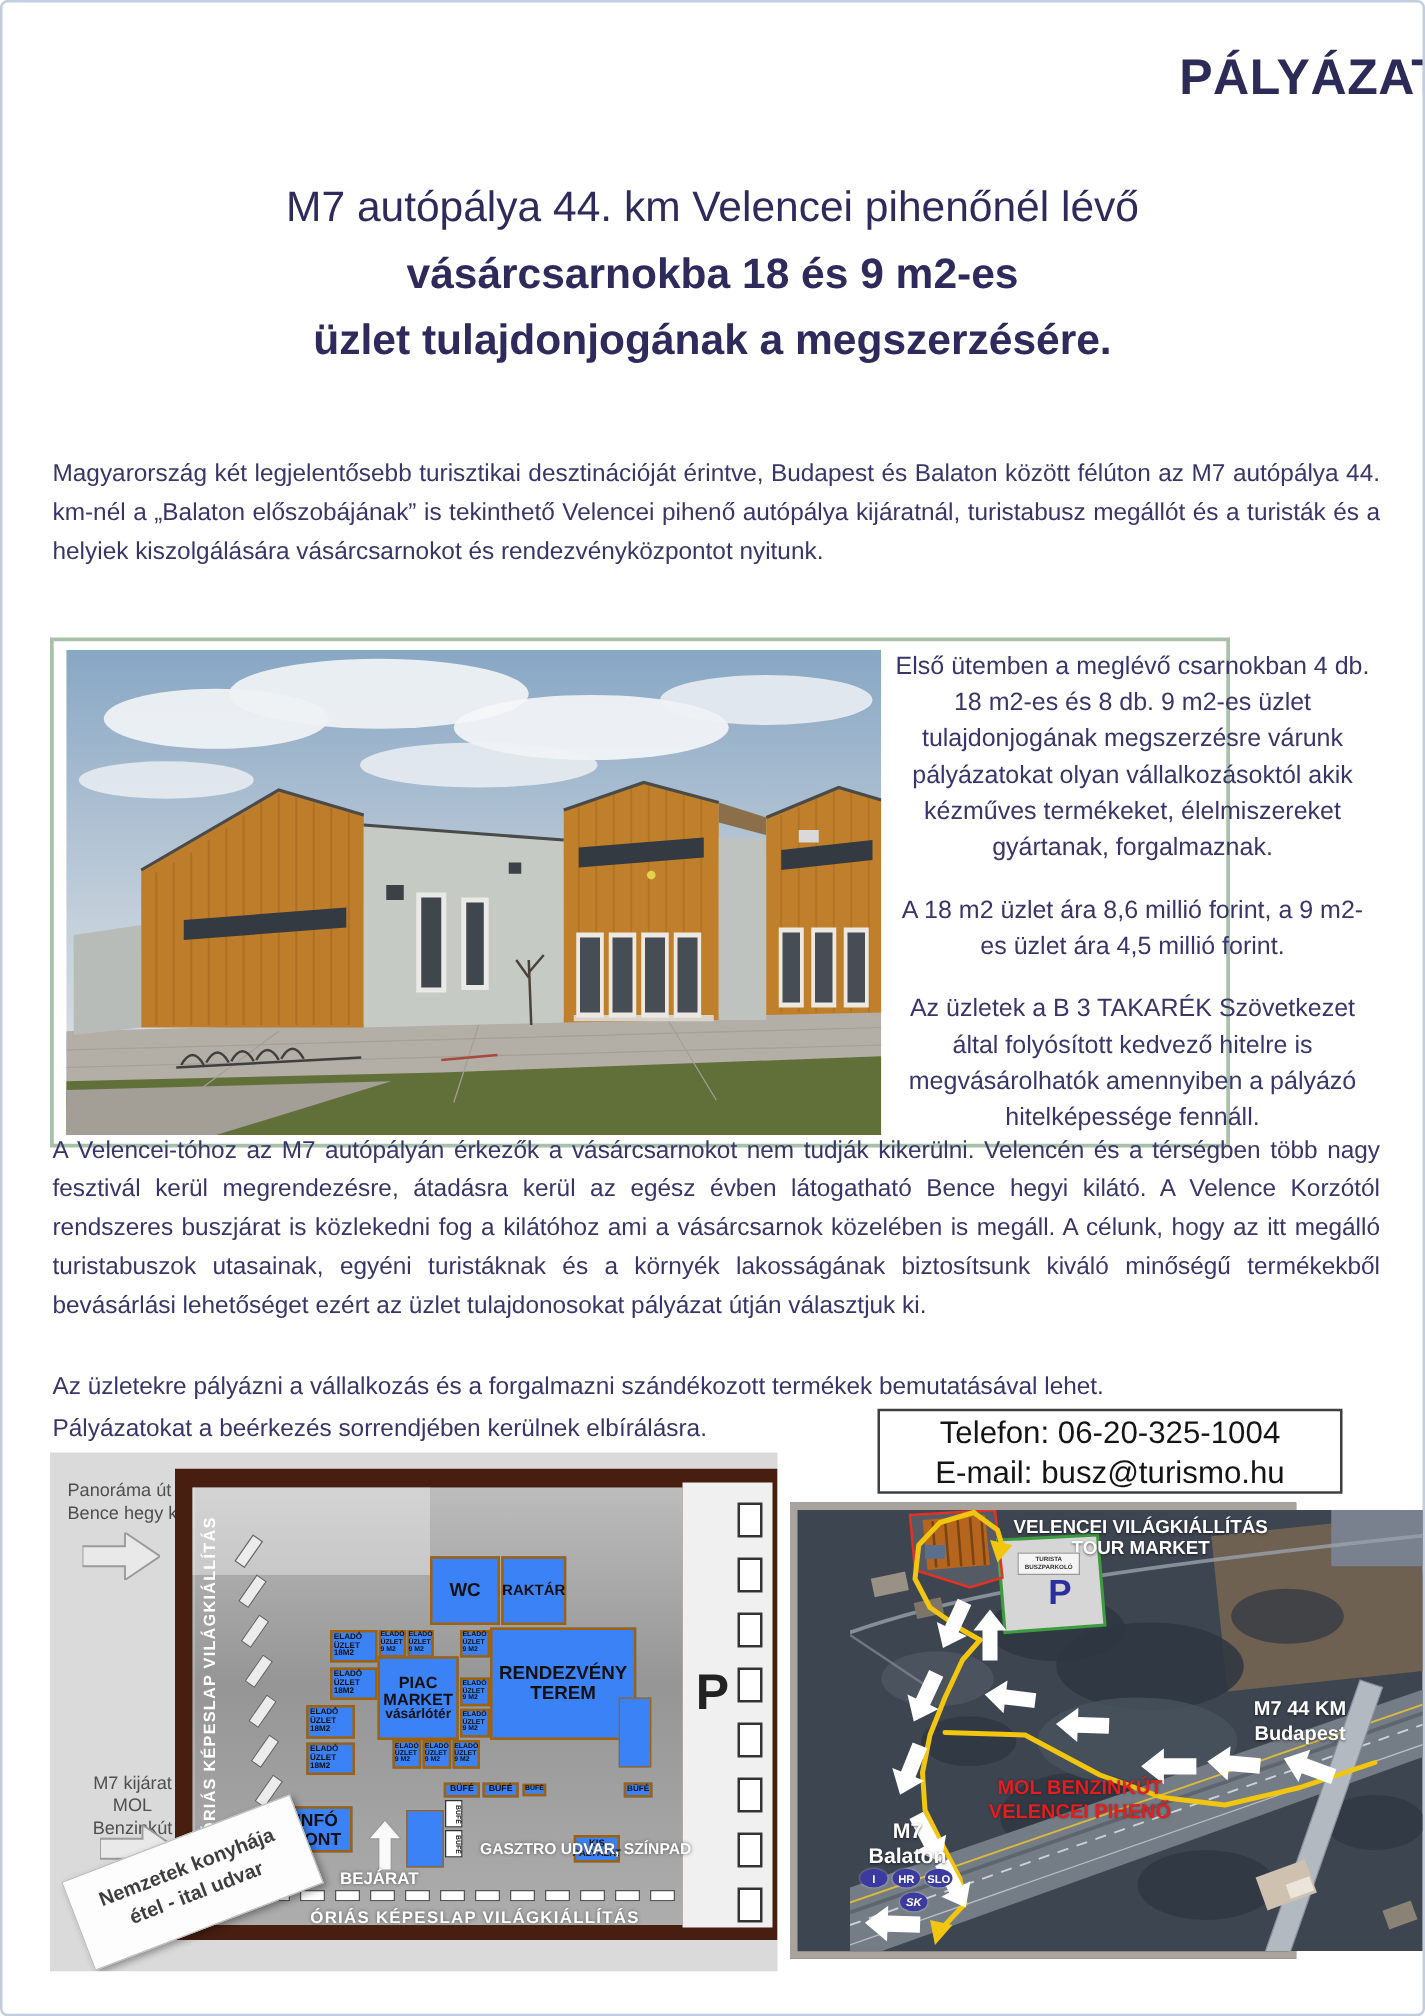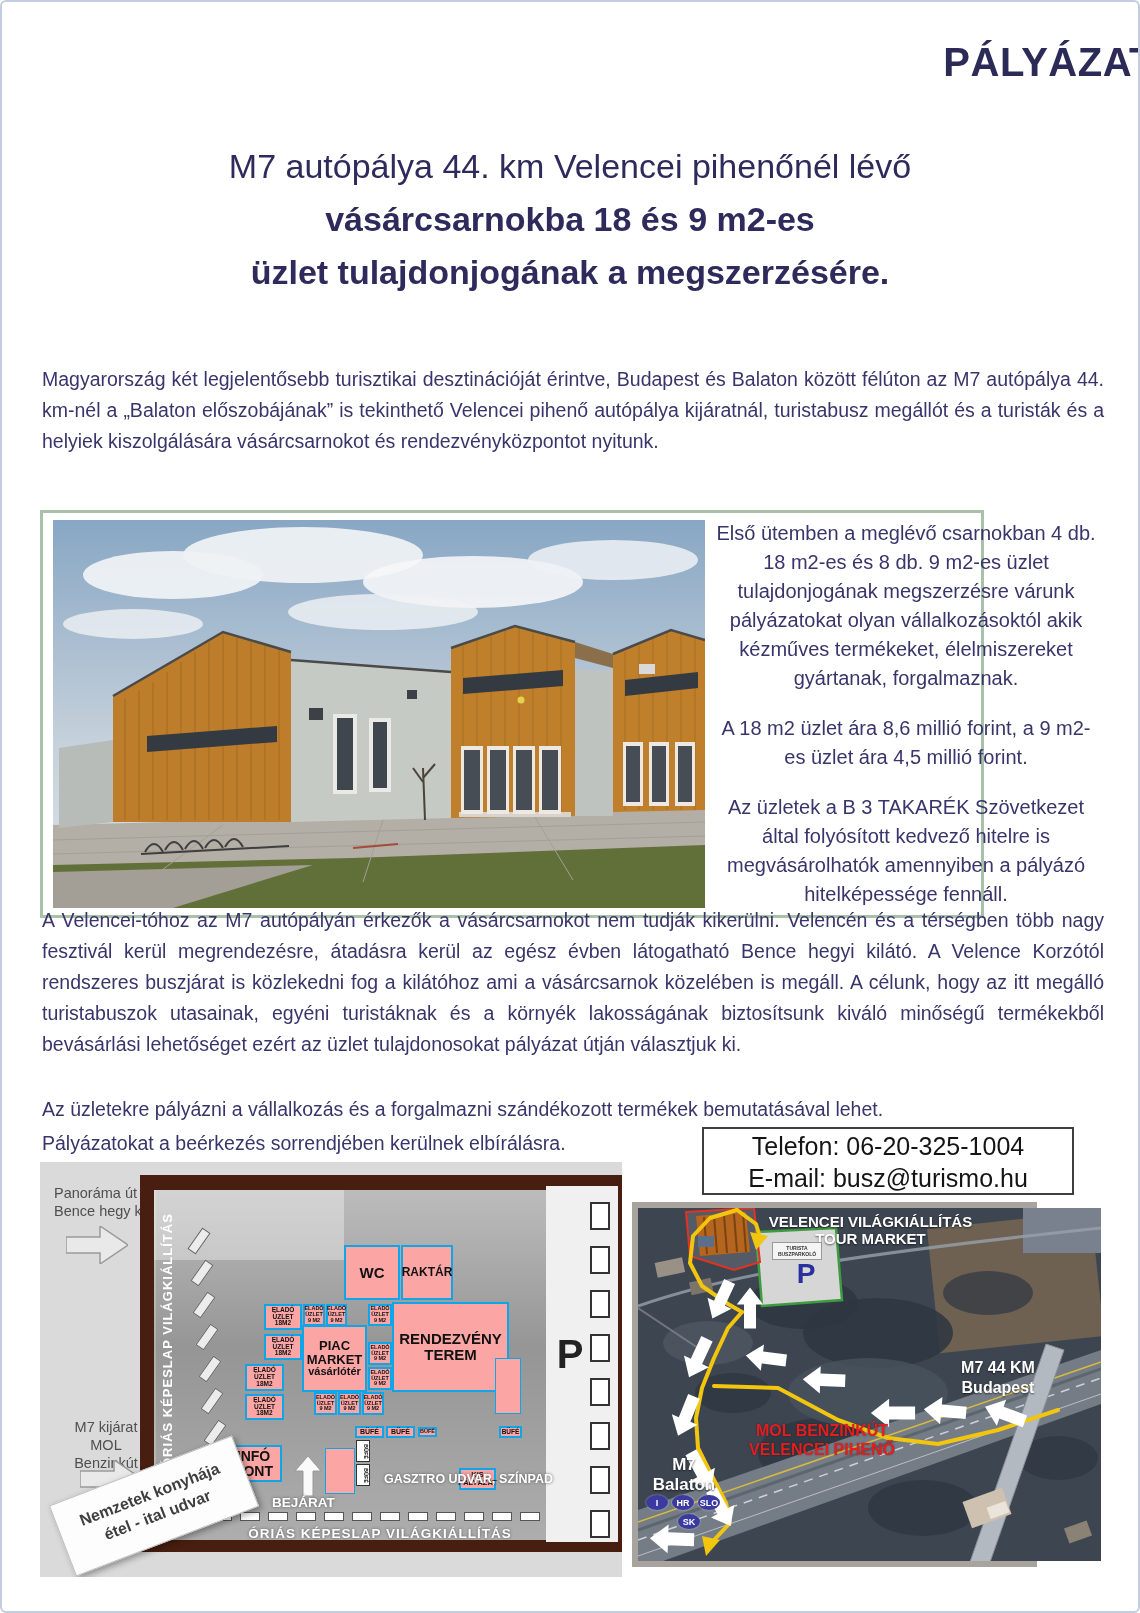--- a/index.html
+++ b/index.html
@@ -23,27 +23,27 @@
   .plan .glabel{position:absolute;color:#4f4f4f;font-size:14.5px;line-height:18px;}
   .maroon{position:absolute;left:100px;top:13px;width:482px;height:377px;background:#471e10;}
   .blueprint{position:absolute;left:114px;top:28px;width:392px;height:350px;background:#a2a2a2;
     background-image:linear-gradient(90deg,rgba(255,255,255,.22) 0 2px,transparent 2px 60px),linear-gradient(180deg,rgba(255,255,255,.28),rgba(0,0,0,.08) 45%,rgba(255,255,255,.12));}
   .bp-light{position:absolute;left:114px;top:28px;width:190px;height:70px;background:rgba(255,255,255,.35);}
   .pstrip{position:absolute;left:506px;top:24px;width:72px;height:356px;background:#f0f0f0;}
   .stall{position:absolute;left:44px;width:20px;height:28px;background:#fff;border:2px solid #333;box-sizing:border-box;}
   .pletter{position:absolute;left:4px;top:146px;width:40px;text-align:center;font-size:40px;font-weight:800;color:#222;}
   .vtext{position:absolute;left:120px;top:96px;height:210px;writing-mode:vertical-rl;transform:rotate(180deg);color:#fff;font-weight:700;font-size:13px;letter-spacing:1px;white-space:nowrap;}
   .dstand{position:absolute;width:24px;height:8px;background:#ececec;border:1px solid #666;transform:rotate(-55deg);}
-  .pbox{position:absolute;background:#fca5a5;border:2px solid #0ea5e9;box-sizing:border-box;color:#111;font-weight:700;display:flex;flex-direction:column;align-items:center;justify-content:center;text-align:center;line-height:1.05;}
+  .pbox{position:absolute;background:#3b82f6;border:2px solid #a16207;box-sizing:border-box;color:#111;font-weight:700;display:flex;flex-direction:column;align-items:center;justify-content:center;text-align:left;line-height:1.05;}
   .tstand{position:absolute;width:20px;height:9px;background:#fff;border:1px solid #555;box-sizing:border-box;}
   .wlabel{position:absolute;color:#fff;font-weight:700;text-shadow:0 0 3px #555;}
   .vbufe{position:absolute;width:14px;height:22px;background:#fff;border:1px solid #333;box-sizing:border-box;color:#111;font-size:5.5px;font-weight:700;writing-mode:vertical-rl;text-align:center;}
   .nemcard{position:absolute;left:16px;top:306px;width:196px;height:76px;background:#fdfdfd;border:1px solid #bbb;box-shadow:2px 3px 6px rgba(0,0,0,.35);transform:rotate(-21deg);text-align:center;color:#3e3e3e;font-weight:700;font-size:16px;line-height:22px;padding-top:14px;box-sizing:border-box;}
   
-  .aerial{position:absolute;left:630px;top:1200px;width:405px;height:365px;border:6px solid #a9a39d;box-sizing:border-box;background:#3d4551;}
+  .aerial{position:absolute;left:630px;top:1200px;width:405px;height:365px;border:6px solid #a9a39d;box-sizing:border-box;background:#3d4551;padding-left:42px;}
   .aerial-inner{position:relative;width:463px;height:353px;overflow:hidden;}
   .map-art{position:absolute;left:0;top:0;}
   .rm-label{position:absolute;color:#fff;font-weight:700;text-shadow:0 1px 2px rgba(0,0,0,.6);z-index:3;}
   .rm-bus{position:absolute;left:134px;top:34px;width:48px;background:#f4f4f4;color:#333;font-size:5px;line-height:6px;font-weight:700;text-align:center;padding:2px 0;z-index:3;border:1px solid #999;}
   .rm-p{position:absolute;left:148px;top:50px;width:40px;text-align:center;font-size:28px;font-weight:800;color:#2a2f9e;z-index:3;text-shadow:none;}
   .badge{position:absolute;width:22px;height:15px;background:#3a3aa0;border-radius:50%;color:#fff;font-size:9px;font-weight:700;display:flex;align-items:center;justify-content:center;z-index:3;box-shadow:0 0 2px rgba(255,255,255,.6);}
 </style>
 </head>
 <body>
 
@@ -379,17 +379,17 @@
         <div>MOL BENZINKÚT</div>
         <div>VELENCEI PIHENŐ</div>
       </div>
       <div class="rm-label" style="left:6px;top:247px;width:80px;text-align:center;font-size:17px;line-height:20px;">
         <div>M7</div>
         <div>Balaton</div>
       </div>
       <div class="badge" style="left:8px;top:287px;">I</div>
       <div class="badge" style="left:34px;top:287px;">HR</div>
       <div class="badge" style="left:60px;top:287px;">SLO</div>
-      <div class="badge" style="left:40px;top:306px;">SK</div>
+      <div class="badge" style="left:40px;top:306px;font-style:italic;">SK</div>
     </div>
   </div>
 
 </div>
 
 </body></html>

